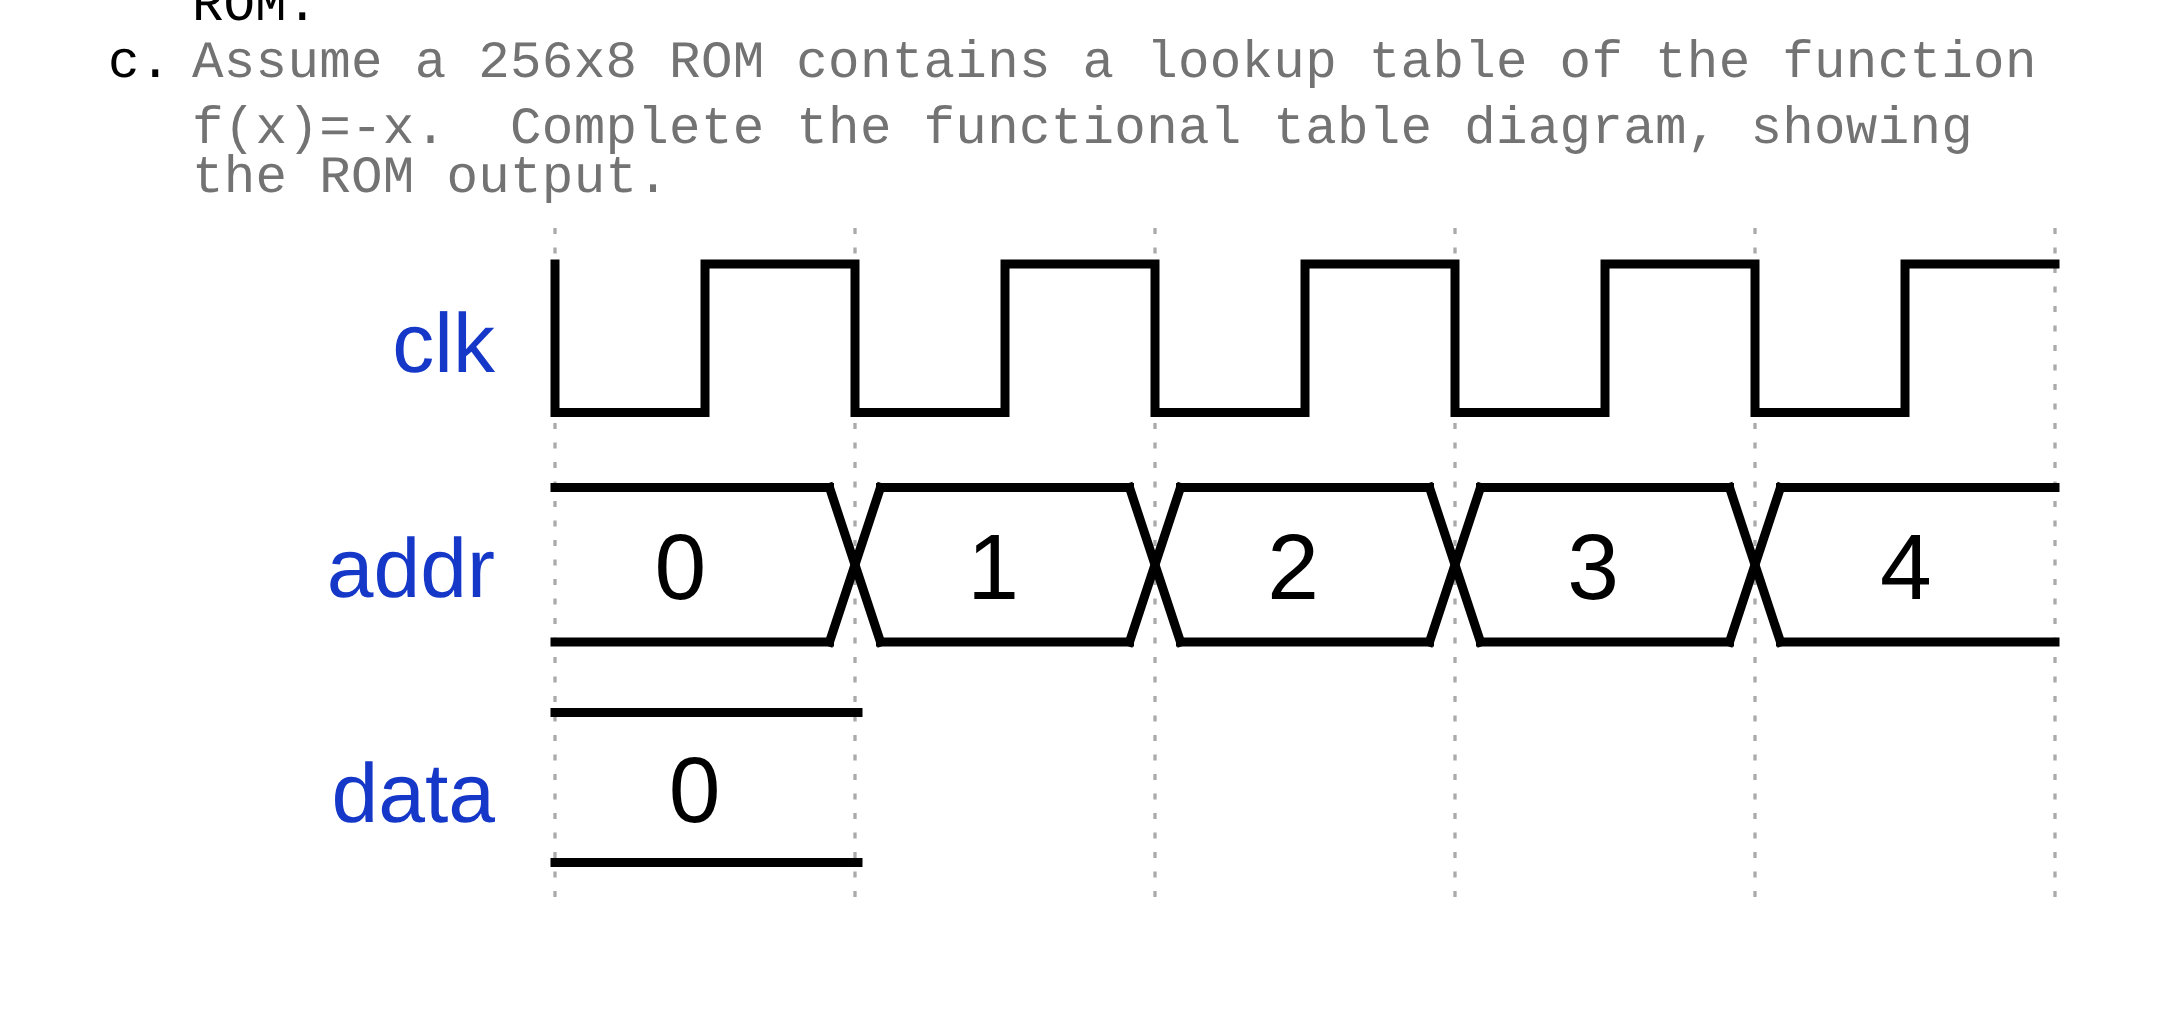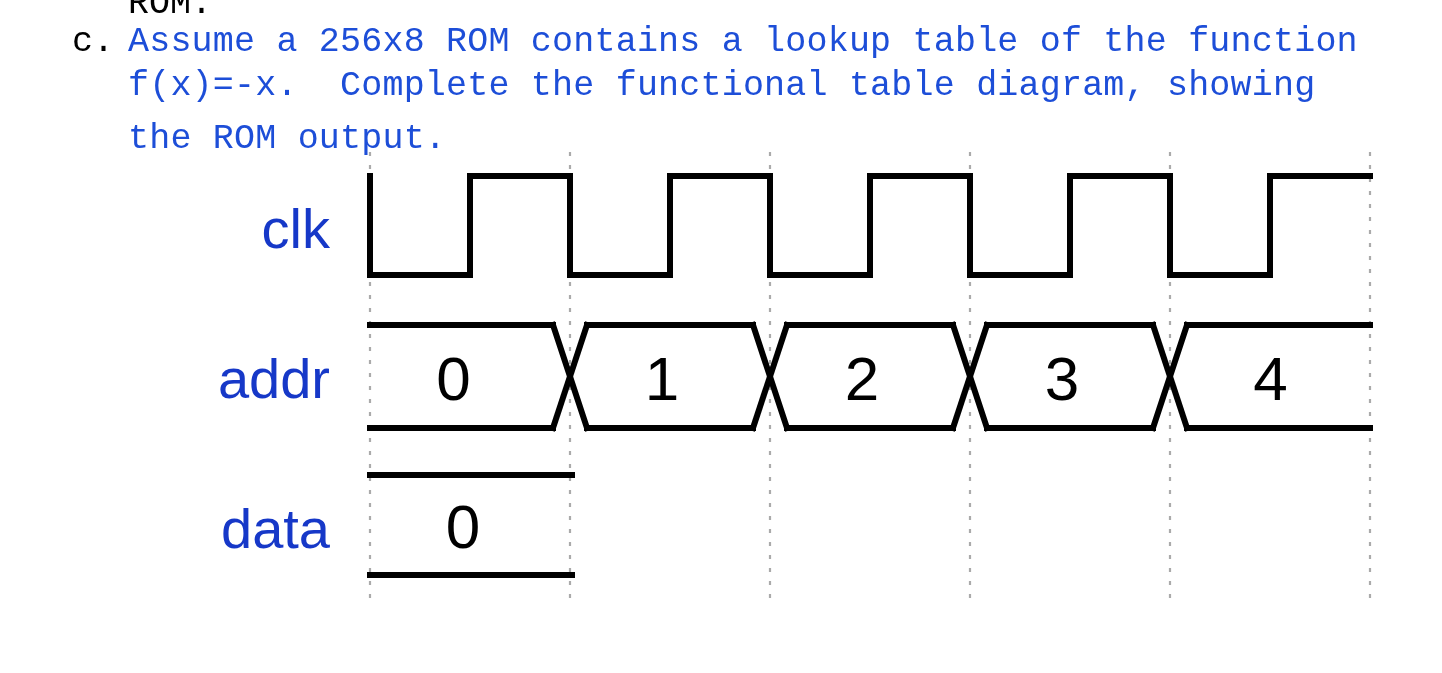--- a/index.html
+++ b/index.html
@@ -41,27 +41,27 @@
     line-height: 44px;
     color: #000000;
     white-space: pre;
   }
   .q-line {
     position: absolute;
     left: 128px;
     font-family: "Liberation Mono", "DejaVu Sans Mono", monospace;
     font-size: 35px;
     line-height: 44px;
-    color: #1d4ed8;
+    color: #737373;
     white-space: pre;
     letter-spacing: 0.2px;
   }
   #q-line-1 { top: 20px; }
   #q-line-2 { top: 64px; }
-  #q-line-3 { top: 117px; }
+  #q-line-3 { top: 97px; }
 
   
   #timing-diagram {
     position: absolute;
     left: 0;
     top: 0;
     width: 1442px;
     height: 673px;
   }
   #timing-svg {

